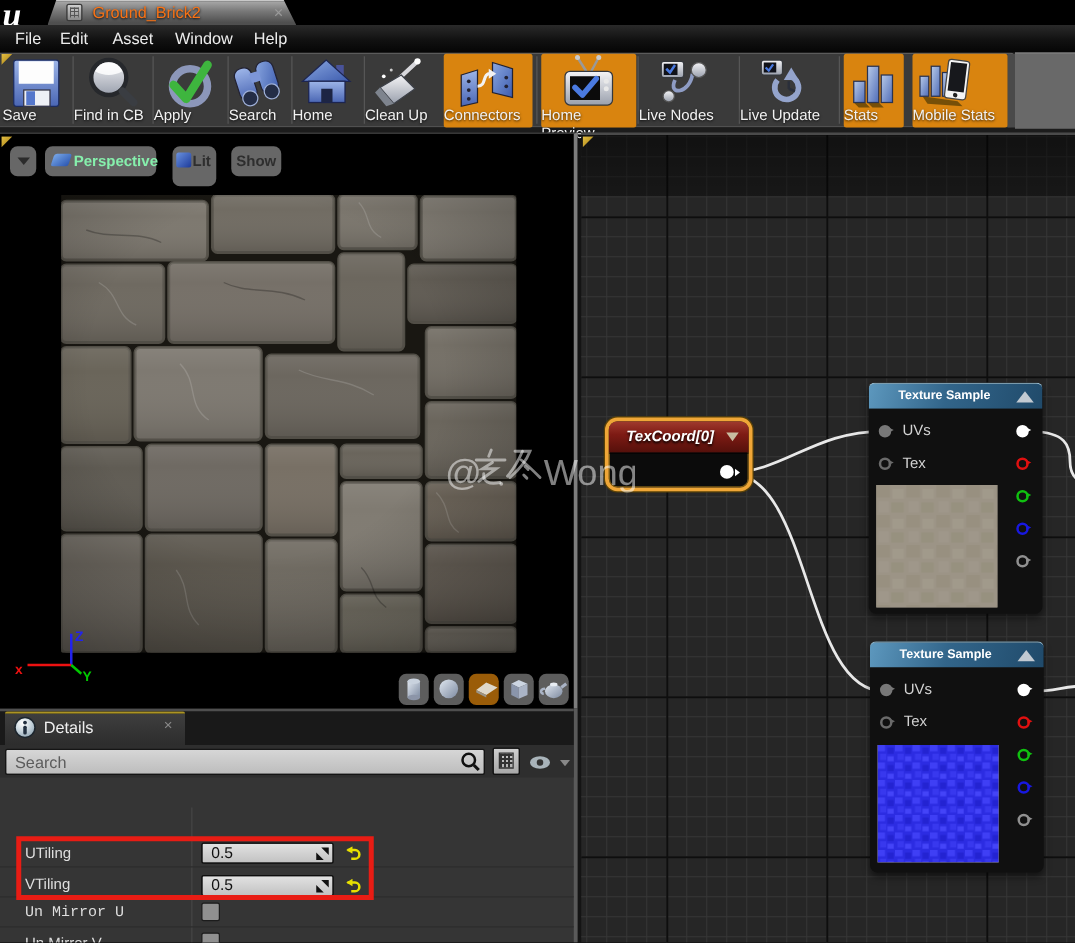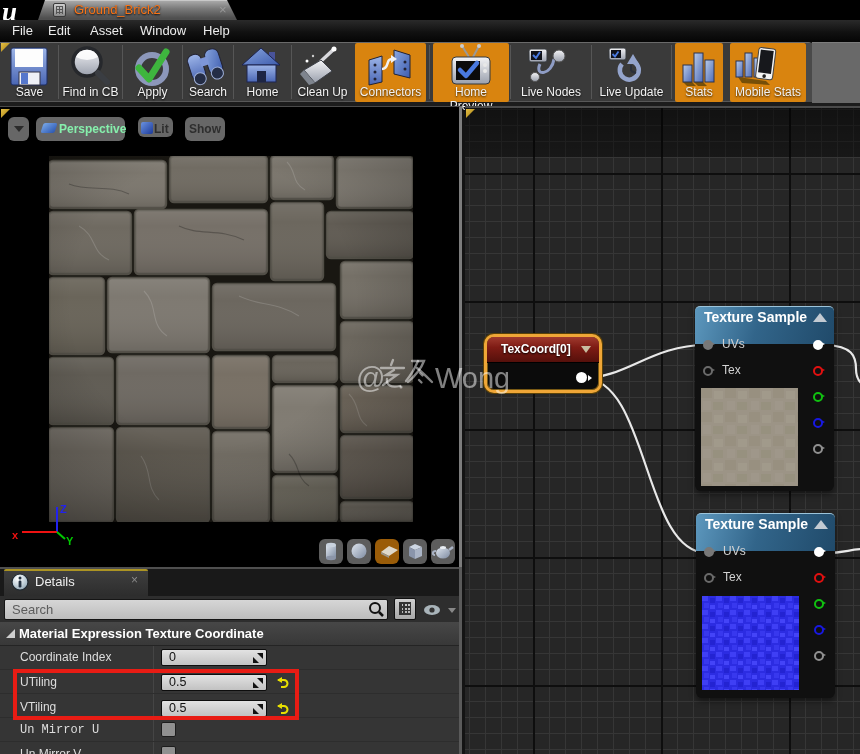--- a/index.html
+++ b/index.html
@@ -182,31 +182,31 @@
       <rect x="18" y="11" width="7" height="19" fill="url(#gBar)" stroke="#2a3350"></rect>
       <g transform="rotate(7 28 18)">
         <rect x="21" y="1" width="17" height="31" rx="2.5" fill="#f4f4f4" stroke="#444"></rect>
         <rect x="23" y="3" width="13" height="23" fill="#17181c"></rect>
         <circle cx="29.5" cy="29" r="1.8" fill="#222"></circle>
       </g>
     </g>
   </svg>
 </div>
 <style>
- .tblabel{ font-size:12px; color:#f2f2f2; text-align:center; text-shadow:0 1px 2px rgba(0,0,0,.8); }
+ .tblabel{ font-size:12px; color:#f2f2f2; text-align:left; text-shadow:0 1px 2px rgba(0,0,0,.8); }
 </style>
 
 <div class="abs" style="left:0;top:106px;width:462px;height:461px;background:#000;border-right:3px solid #7d7d7d;border-top:1px solid #4a4a4a;">
   <div class="tri-gold" style="left:1px;top:2px;"></div>
 
   <div class="abs" style="left:8px;top:10px;width:21px;height:24px;background:#676767;border-radius:6px;"></div>
   <div class="abs" style="left:14px;top:19px;width:0;height:0;border-left:5px solid transparent;border-right:5px solid transparent;border-top:6px solid #2b2b2b;"></div>
   <div class="abs" style="left:36px;top:10px;width:89px;height:24px;background:#676767;border-radius:6px;color:#86efac;font-weight:bold;font-size:12px;line-height:24px;padding-left:23px;">Perspective</div>
   <div class="abs" style="left:42px;top:16px;width:14px;height:10px;background:linear-gradient(135deg,#79a8e8,#2a55b0);border-radius:2px;transform:skewX(-18deg);"></div>
-  <div class="abs" style="left:138px;top:10px;width:35px;height:20px;background:#676767;border-radius:6px;color:#2e2e2e;font-weight:bold;font-size:12px;line-height:24px;padding-left:16px;">Lit</div>
+  <div class="abs" style="left:138px;top:10px;width:35px;height:32px;background:#676767;border-radius:6px;color:#2e2e2e;font-weight:bold;font-size:12px;line-height:24px;padding-left:16px;">Lit</div>
   <div class="abs" style="left:141px;top:15px;width:12px;height:12px;background:linear-gradient(135deg,#6a92e0,#1c3a9a);border-radius:2px;"></div>
   <div class="abs" style="left:185px;top:10px;width:40px;height:24px;background:#676767;border-radius:6px;color:#2e2e2e;font-weight:bold;font-size:12px;line-height:24px;text-align:center;">Show</div>
 
   <div id="brick" class="abs" style="left:49px;top:49px;width:364px;height:366px;background:#191712;">
   <svg width="364" height="366" viewBox="0 0 364 366">
     <defs>
       <radialGradient id="vig" cx="45%" cy="40%" r="78%">
         <stop offset="50%" stop-color="rgba(0,0,0,0)"></stop>
         <stop offset="100%" stop-color="rgba(0,0,0,0.30)"></stop>
       </radialGradient>
@@ -360,32 +360,21 @@
     </svg>
   <div class="abs" style="left:394px;top:31px;width:22px;height:22px;background:linear-gradient(#cfcfcf,#a8a8a8);border:1px solid #111;border-radius:2px;">
     <div style="width:12px;height:13px;margin:3px auto;background:repeating-linear-gradient(#333 0 1.5px,transparent 1.5px 3.4px),repeating-linear-gradient(90deg,#333 0 1.5px,transparent 1.5px 3.4px);border:1px solid #333;"></div>
   </div>
   <svg class="abs" style="left:423px;top:36px;" width="34" height="14" viewBox="0 0 34 14">
     <ellipse cx="9" cy="7" rx="8" ry="5" fill="#a9b4ba"></ellipse>
       <circle cx="9" cy="7" r="2.6" fill="#333"></circle>
     <path d="M25 5 l8 0 l-4 5 z" fill="#888"></path>
   </svg>
 
-  <div class="abs" style="left:0;top:55px;width:459px;height:24px;background:linear-gradient(#474747,#383838);border-bottom:1px solid #242424;">
-    <div class="abs" style="left:6px;top:7px;width:9px;height:9px;background:#cfcfcf;clip-path:polygon(100% 0,100% 100%,0 100%);"></div>
-    <div class="abs" style="left:19px;top:4px;color:#fff;font-weight:bold;font-size:13px;">Material Expression Texture Coordinate</div>
-  </div>
   <div class="abs" style="left:153px;top:79px;width:1px;height:108px;background:#454545;"></div>
-  <div class="abs" style="left:0;top:79px;width:459px;height:24px;border-bottom:1px solid #2d2d2d;">
-    <div class="abs" style="left:20px;top:4px;color:#dedede;font-size:12px;">Coordinate Index</div>
-    <div class="abs numin" style="left:161px;top:3px;">0<svg style="position:absolute;right:2px;top:2px;" width="12" height="12" viewBox="0 0 12 12">
-          <path d="M11 1 V7 L5 1 Z" fill="#111"></path>
-          <path d="M1 11 H7 L1 5 Z" fill="#111"></path>
-        </svg></div>
-  </div>
   <div class="abs" style="left:0;top:103px;width:459px;height:24px;border-bottom:1px solid #2d2d2d;">
     <div class="abs" style="left:20px;top:5px;color:#dedede;font-size:12px;">UTiling</div>
     <div class="abs numin" style="left:161px;top:4px;">0.5<svg style="position:absolute;right:2px;top:2px;" width="12" height="12" viewBox="0 0 12 12">
           <path d="M11 1 V7 L5 1 Z" fill="#111"></path>
           <path d="M1 11 H7 L1 5 Z" fill="#111"></path>
         </svg></div>
     <svg class="abs" style="left:276px;top:7px;" width="13" height="12" viewBox="0 0 13 12">
         <g transform="scale(-1,1) translate(-13,0)">
           <path d="M11 3 H5 A3.4 3.4 0 0 0 5 10 H8" fill="none" stroke="#e8e000" stroke-width="2"></path>
           <path d="M7 0 L12 3 L7 6 Z" fill="#e8e000"></path>
@@ -434,21 +423,21 @@
 
   <svg class="abs" style="left:0;top:0;" width="395" height="648" viewBox="0 0 395 648" fill="none">
     <path d="M 118 270 C 162 270, 186 237, 241 237" stroke="#e8e8e8" stroke-width="2.2"></path>
     <path d="M 118 270 C 184 270, 178 445, 242 445" stroke="#e8e8e8" stroke-width="2.2"></path>
     <path d="M 361 237 C 387 238, 391 248, 391 261 C 391 274, 397 282, 430 284" stroke="#e8e8e8" stroke-width="2.2"></path>
     <path d="M 361 445 C 380 445, 385 441, 400 441" stroke="#e8e8e8" stroke-width="2.2"></path>
   </svg>
 
   <div class="abs" style="left:19px;top:226px;width:118px;height:59px;border:3px solid #efa637;border-radius:10px;background:#0b0b0b;box-shadow:0 0 0 1px #7a5a14 inset, 0 0 0 1px #5a4208;">
     <div style="height:26px;background:linear-gradient(#a03a2e,#7e1b14 42%,#55100b);border-radius:7px 7px 0 0;border-bottom:1px solid #000;">
-      <span style="position:absolute;left:14px;top:5px;color:#fff;font-weight:bold;font-size:12px;text-shadow:0 1px 2px #000;">TexCoord[0]</span>
+      <span style="position:absolute;left:14px;top:5px;color:#fff;font-weight:bold;font-size:12px;text-shadow:0 1px 2px #000;font-style:italic;">TexCoord[0]</span>
       <span style="position:absolute;right:8px;top:9px;width:0;height:0;border-left:5.5px solid transparent;border-right:5.5px solid transparent;border-top:7.5px solid #c8bda0;"></span>
     </div>
     <div style="position:absolute;right:12px;top:35px;width:11px;height:11px;border-radius:50%;background:#fff;"></div>
     <div style="position:absolute;right:7px;top:38px;width:0;height:0;border-top:3px solid transparent;border-bottom:3px solid transparent;border-left:4px solid #fff;"></div>
   </div>
 
   <div class="tsnode abs" style="left:230px;top:198px;">
     <div class="tshead">Texture Sample<span class="tscol"></span></div>
     <div class="tspin in filled" style="top:33.5px;"></div>
       <div class="tslbl" style="top:31px;">UVs</div>
@@ -497,21 +486,21 @@
           <rect x="8" y="9" width="5" height="4" fill="#4444f8"></rect>
         </pattern>
           </defs>
         <rect width="97" height="94" fill="url(#pt2)"></rect>
       </svg>
     </div>
   </div>
 </div>
 <style>
  .tsnode{ width:139px;height:185px;background:#101010;border-radius:6px;box-shadow:0 3px 6px rgba(0,0,0,.5); }
- .tshead{ height:38px;background:linear-gradient(105deg,#5d98be,#32658a 45%,#204a6a);border-top:1px solid #9cc4da;border-radius:5px 5px 0 0;color:#fff;font-weight:bold;font-size:14px;text-align:center;line-height:20px;padding-right:18px; }
+ .tshead{ height:21px;background:linear-gradient(105deg,#5d98be,#32658a 45%,#204a6a);border-top:1px solid #9cc4da;border-radius:5px 5px 0 0;color:#fff;font-weight:bold;font-size:10px;text-align:center;line-height:20px;padding-right:18px; }
  .tscol{ position:absolute; right:7px; top:7px; width:0;height:0;border-left:7px solid transparent;border-right:7px solid transparent;border-bottom:9px solid #c2cad2; }
  .tspin{ position:absolute; width:10px;height:10px;border-radius:50%;border:2.5px solid #6a6a6a;background:transparent; box-sizing:border-box; color:#6a6a6a; }
  .tspin::after{ content:''; position:absolute; left:100%; margin-left:0px; top:50%; margin-top:-3px; border:2.5px solid transparent; border-left:4px solid; }
  .tspin.filled{ background:#787878;border-color:#787878;color:#787878; }
  .tspin.in{ left:8px; }
  .tspin.out{ right:11px; }
  .tspin.out.filled{ background:#fff;border-color:#fff;color:#fff; }
  .tslbl{ position:absolute; left:27px; color:#d2d2d2; font-size:12px; }
  .tsprev{ position:absolute; left:6px; width:97px; height:98px; background:#9e9687; }
 </style>

